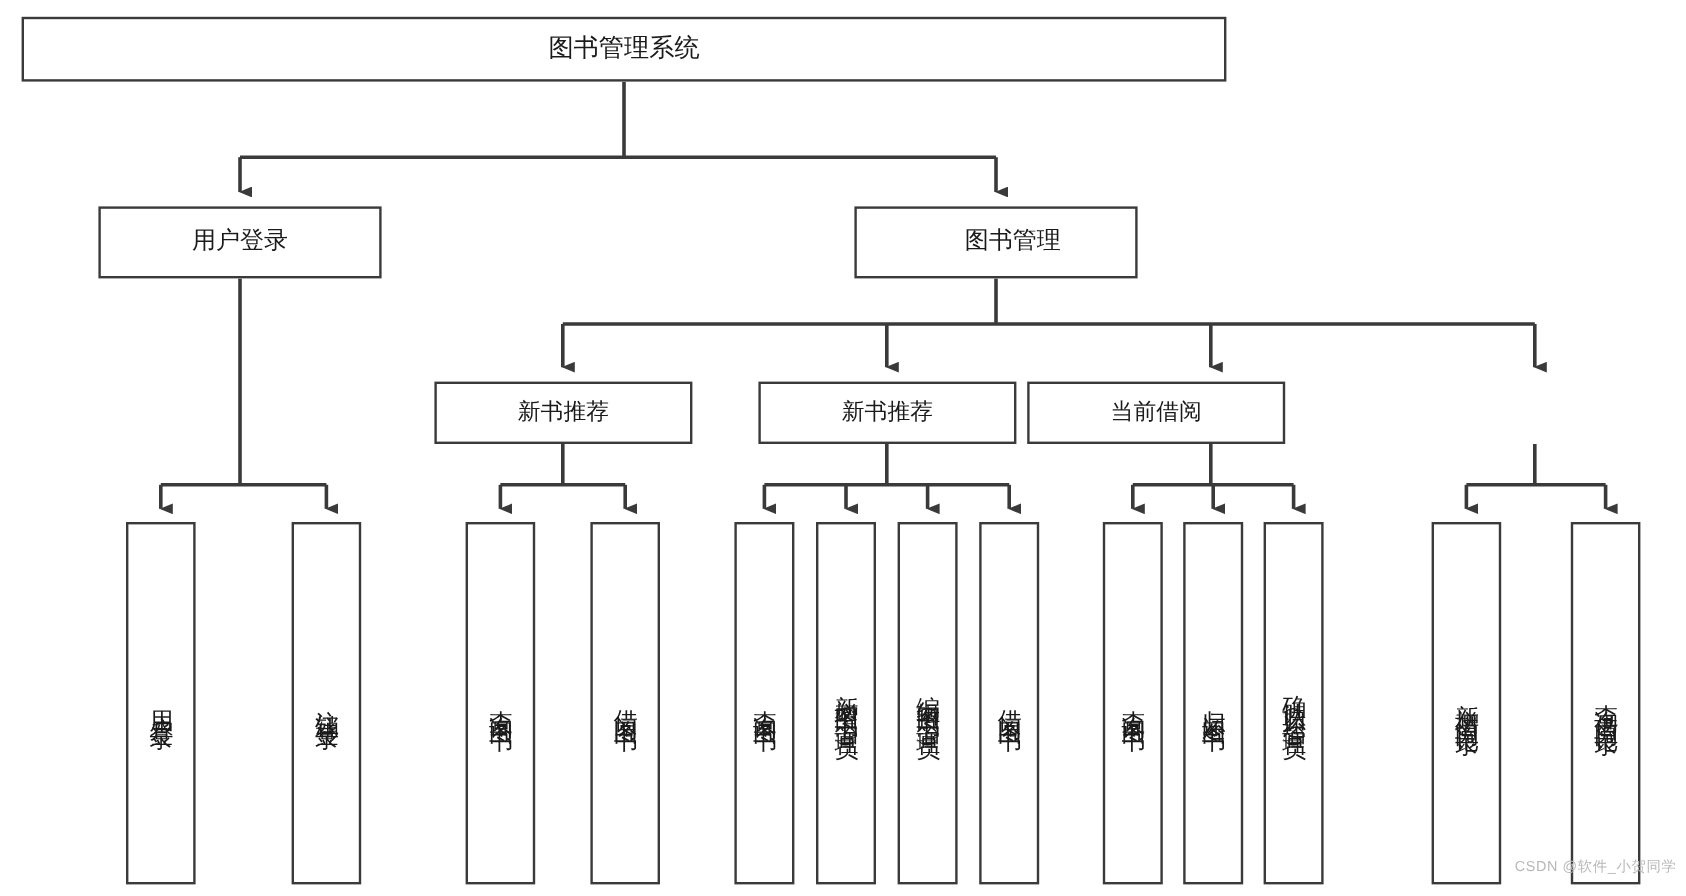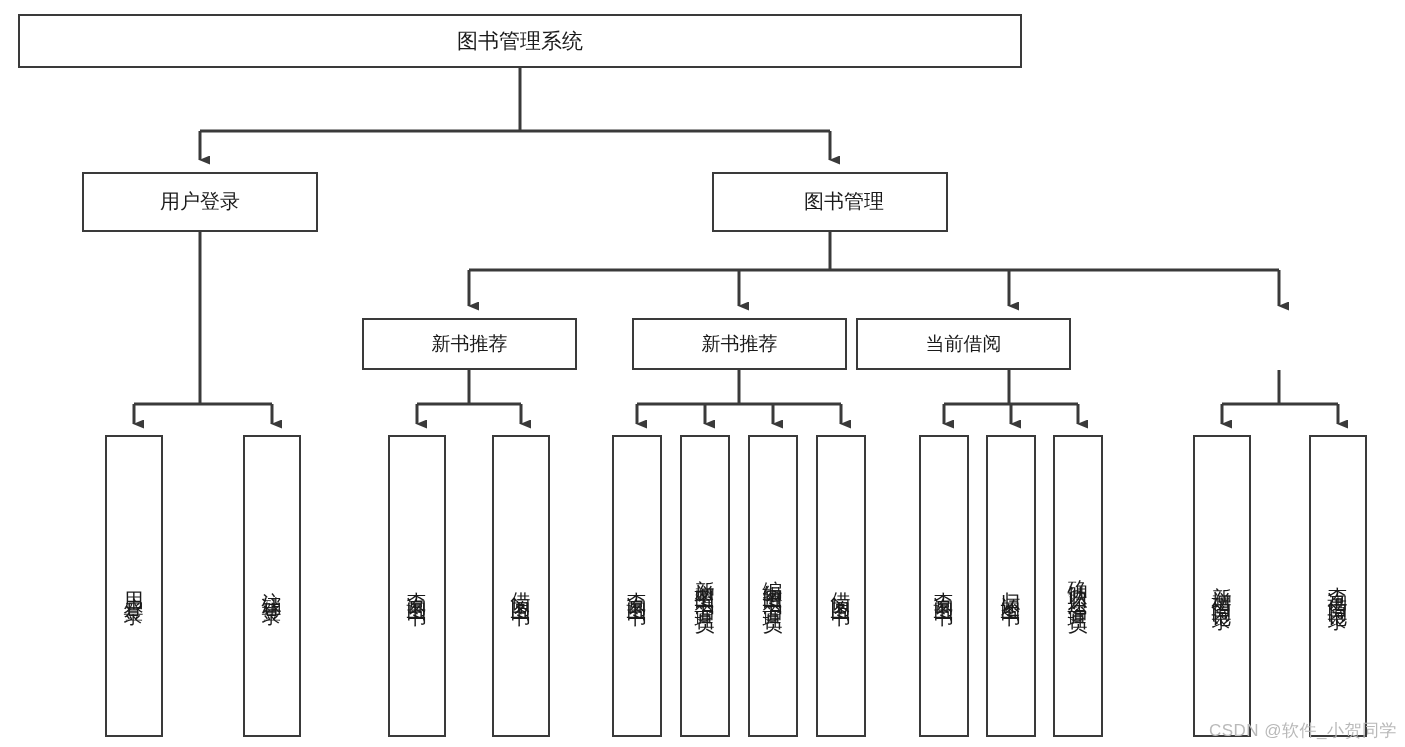--- a/index.html
+++ b/index.html
@@ -86,22 +86,22 @@
     writing-mode: vertical-rl;
     text-orientation: upright;
     font-size: 20px;
     letter-spacing: 5px;
     line-height: 1;
   }
   .node.leaf.narrow { width: 50px; }
   .watermark {
     position: absolute;
     right: 8px;
-    bottom: 5px;
-    font-size: 17px;
+    bottom: 16px;
+    font-size: 12px;
     color: #b9b9b9;
     letter-spacing: 0.5px;
     white-space: nowrap;
   }
 </style>
 </head>
 <body>
 
 <div id="diagram-canvas">
 

